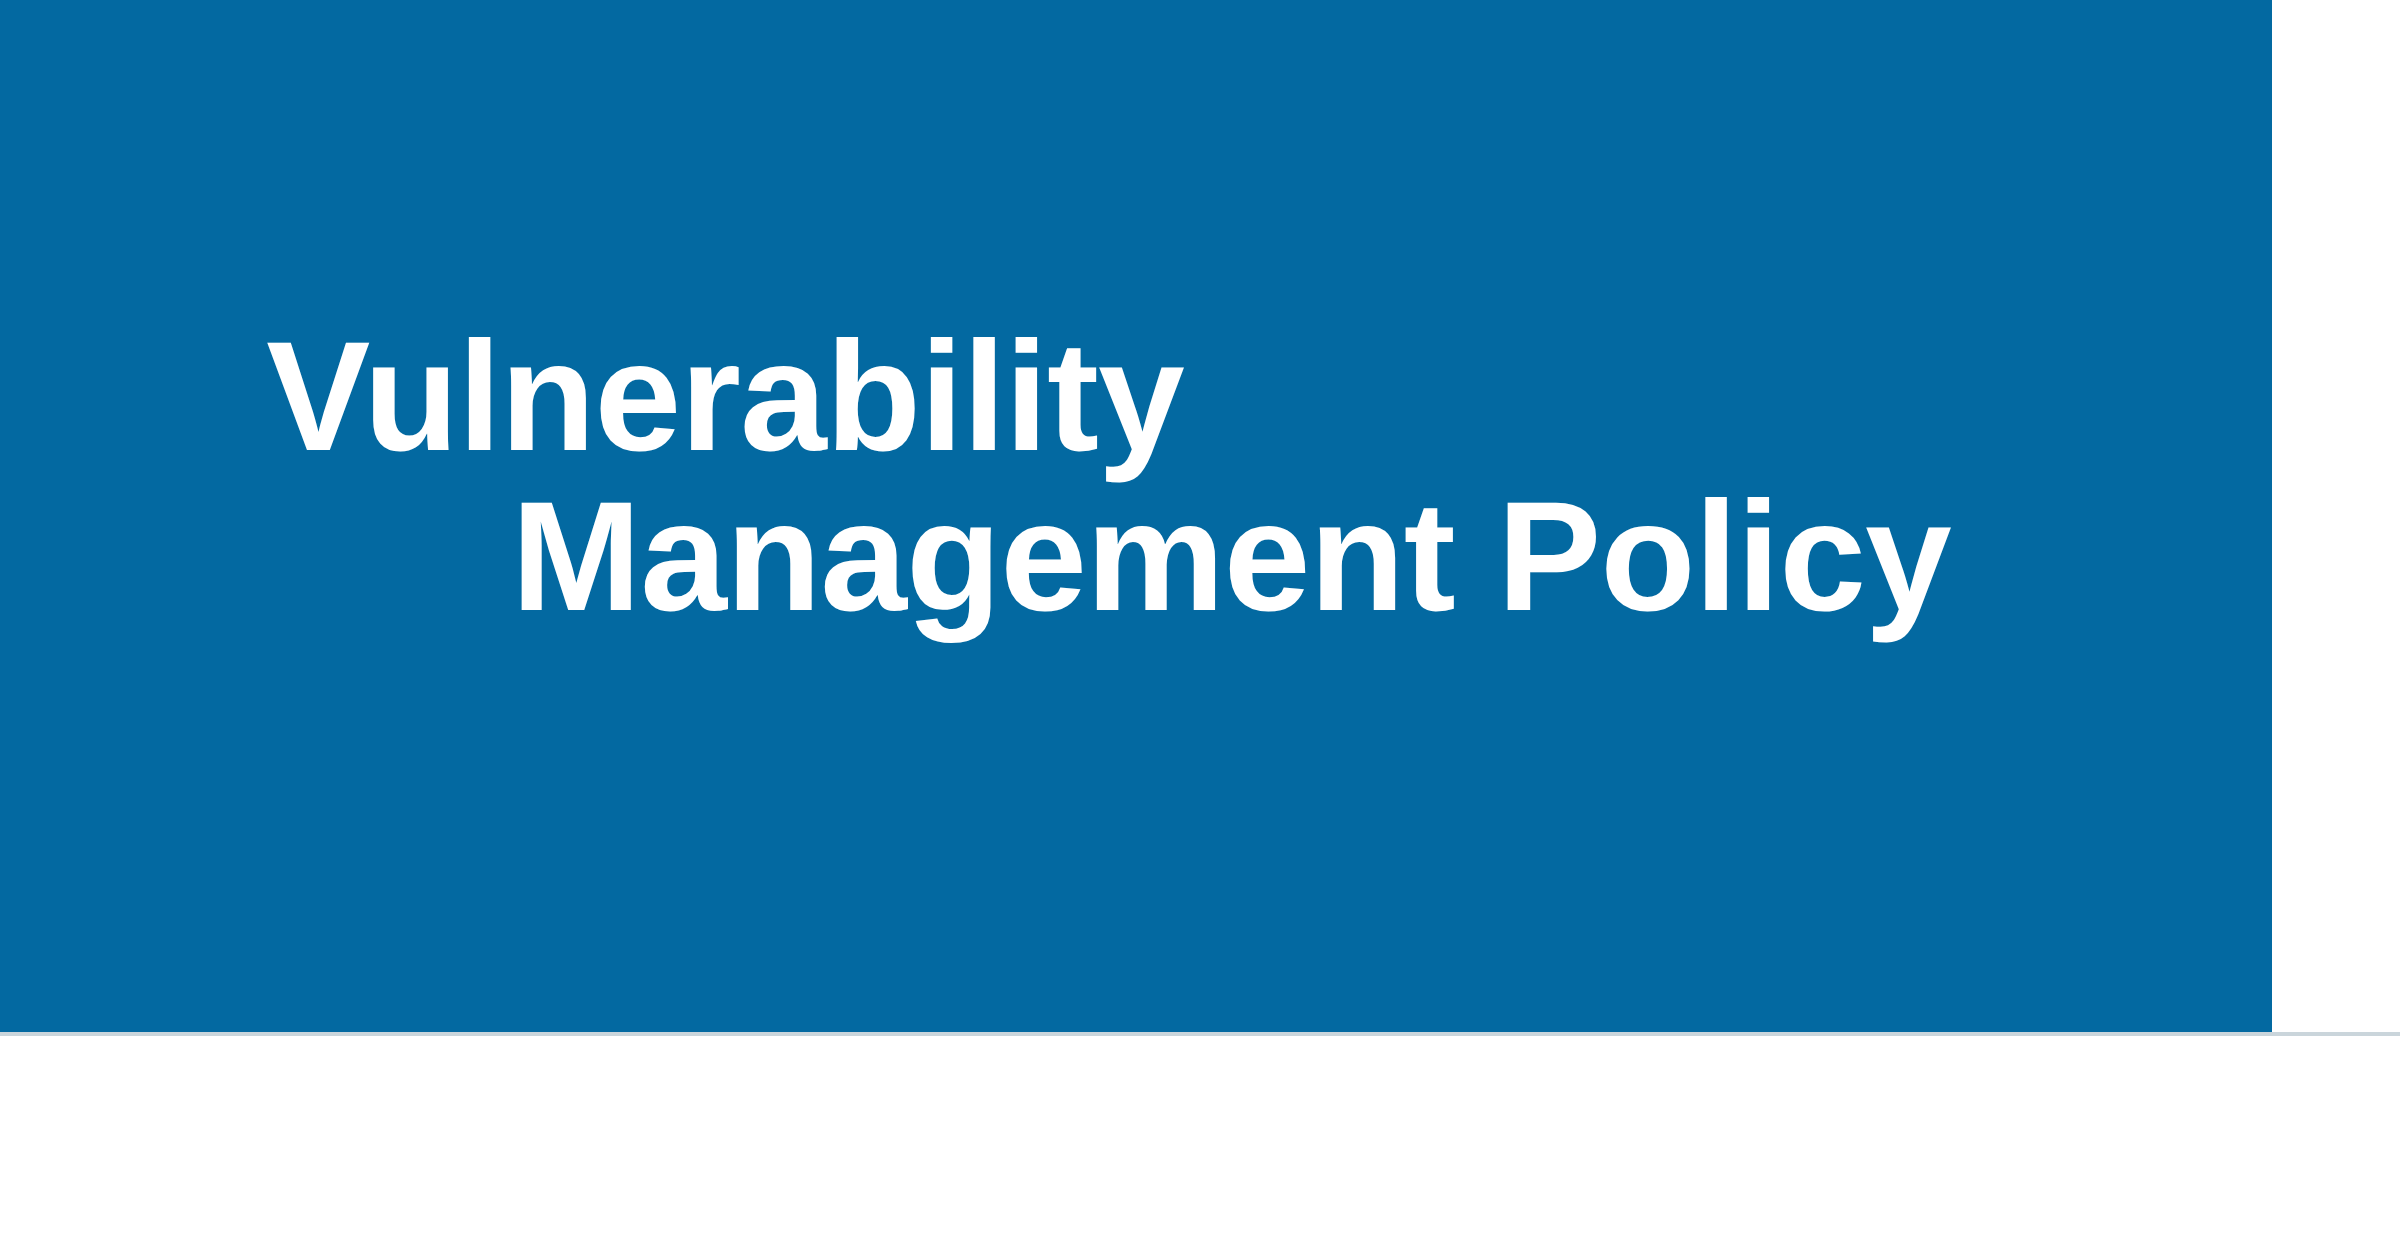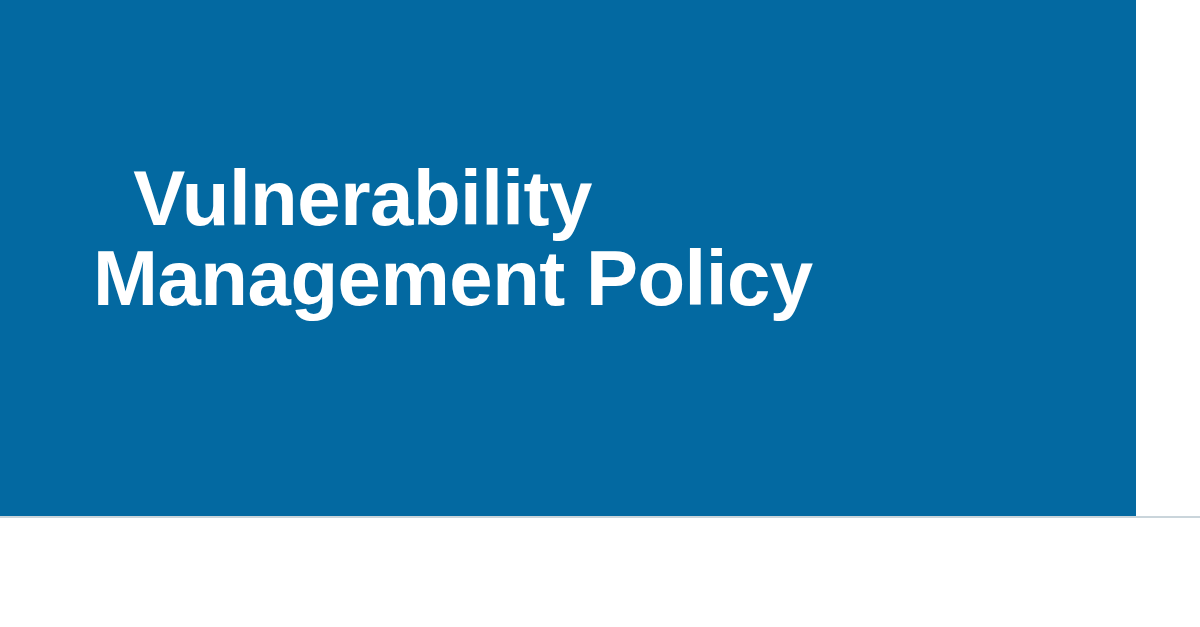--- a/index.html
+++ b/index.html
@@ -40,21 +40,21 @@
     display: block;
     color: #ffffff;
     font-family: "Liberation Sans", sans-serif;
     font-weight: bold;
     font-size: 78px;
     line-height: 80px;
     letter-spacing: -0.5px;
     white-space: pre;
   }
   .title-line.indent-1 { margin-left: 24px; }
-  .title-line.indent-2 { margin-left: 5px; }
+  .title-line.indent-2 { margin-left: 5px; text-align: center; }
   .title-line.indent-3 { margin-left: 0px; }
 
   
   #footer {
     position: absolute;
     left: 0;
     top: 516px;
     width: 1200px;
     height: 111px;
     background: #ffffff;

